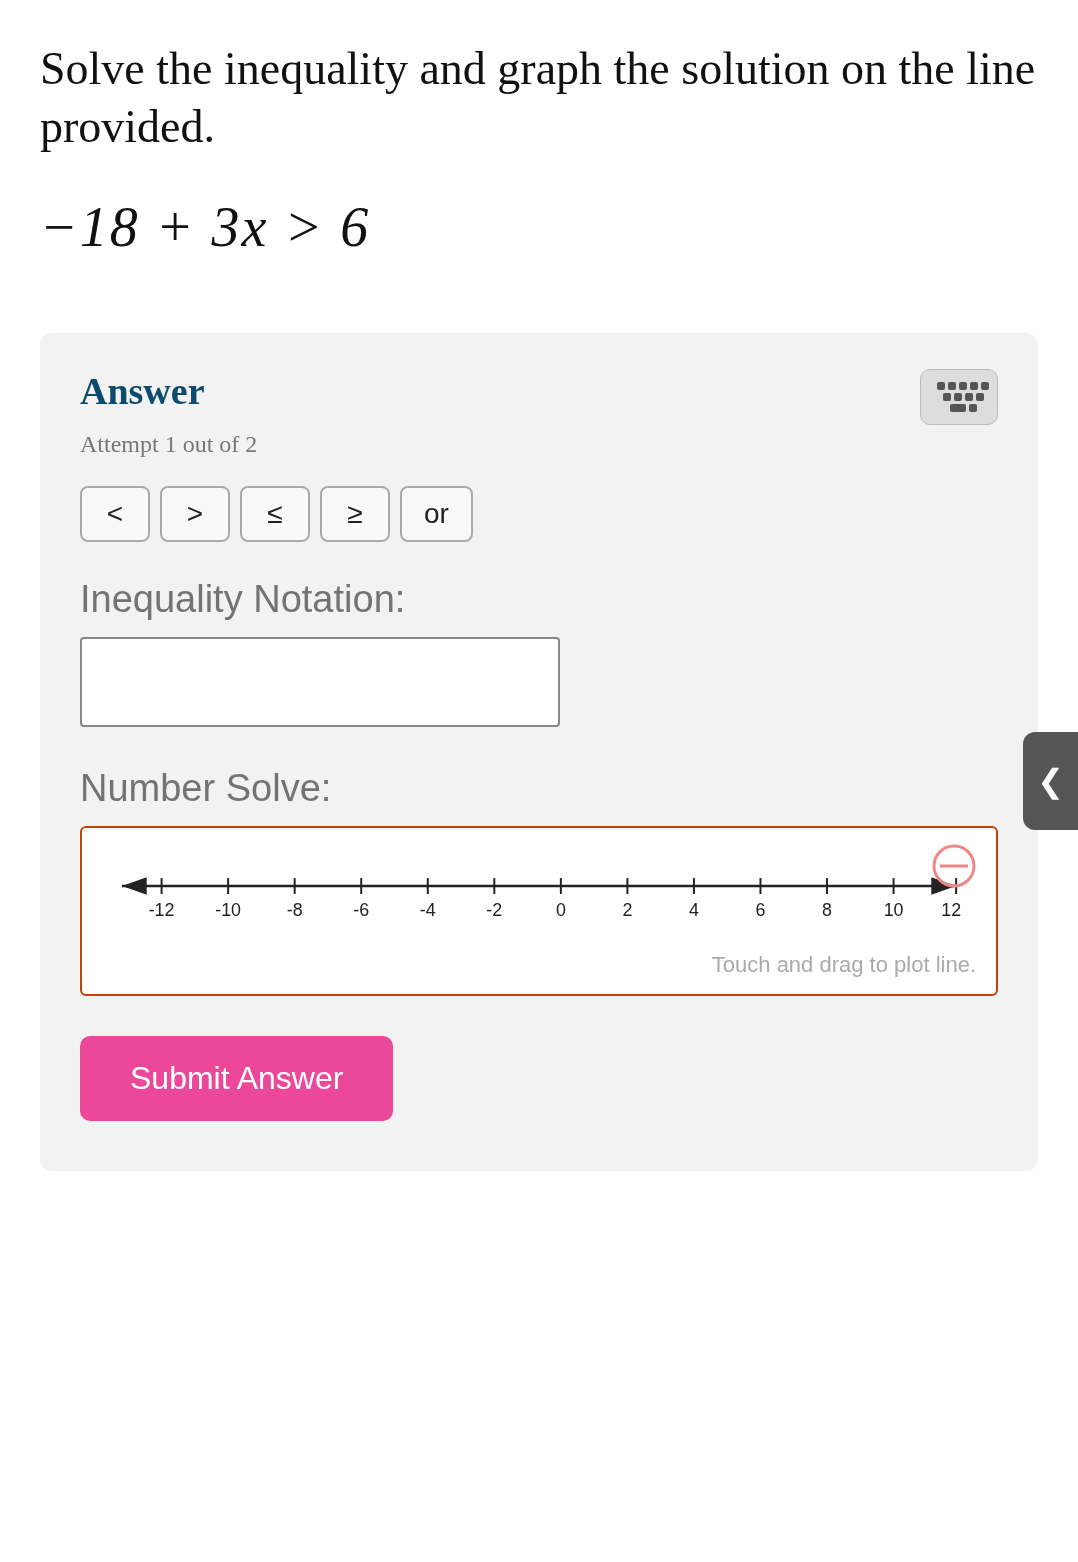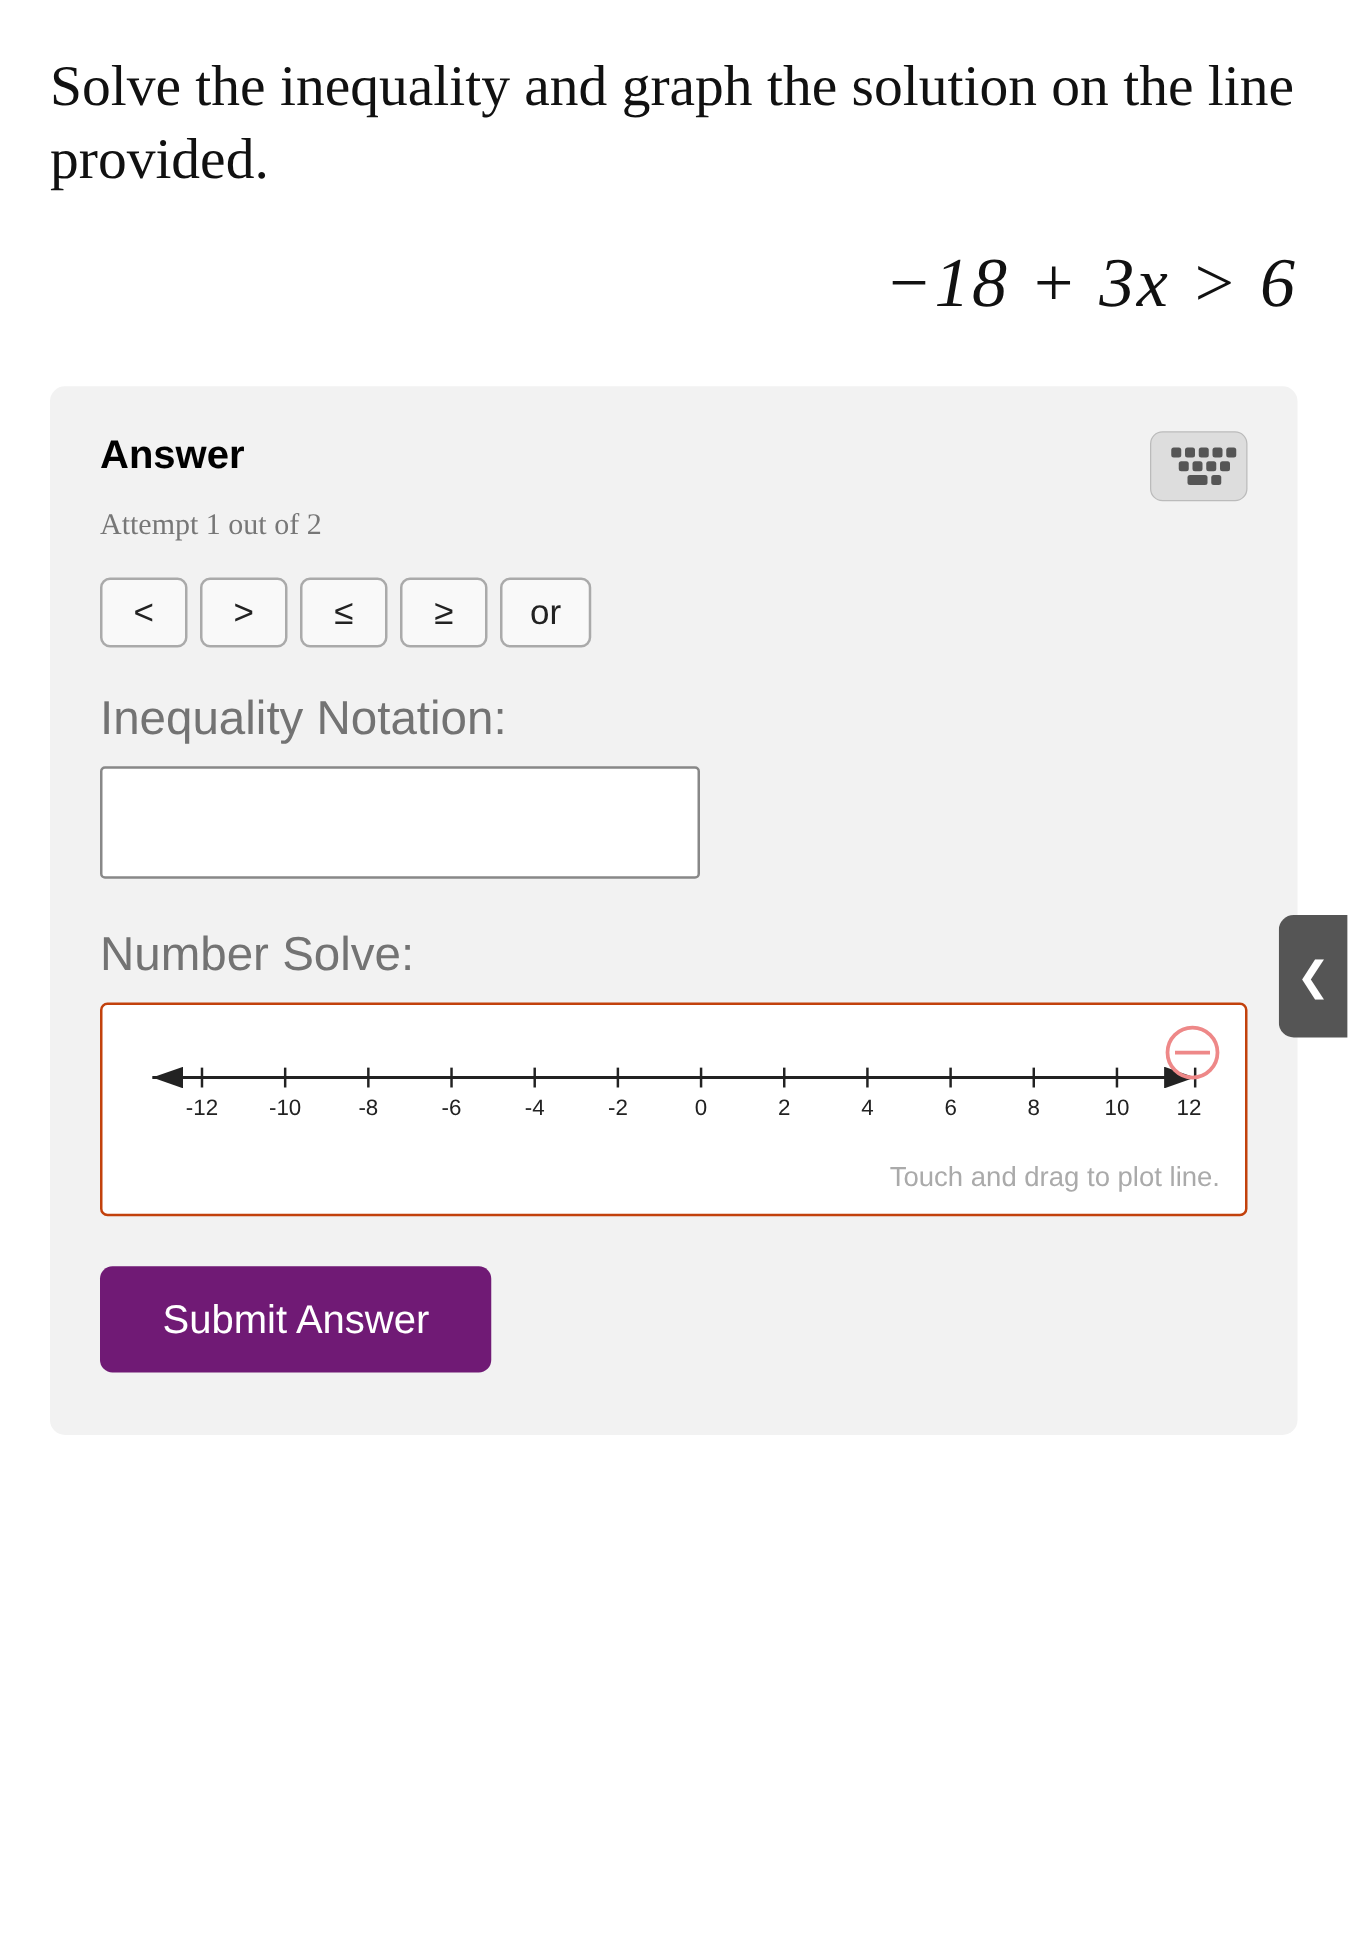--- a/index.html
+++ b/index.html
@@ -19,22 +19,22 @@
 
     .problem-title {
       font-size: 46px;
       font-weight: normal;
       line-height: 1.25;
       margin-bottom: 40px;
       color: #111;
     }
 
     .equation-container {
-      text-align: right;
-      margin-bottom: 50px;
+      text-align: left;
+      margin-bottom: 74px;
     }
 
     .equation {
       font-size: 56px;
       font-style: italic;
       color: #111;
       letter-spacing: 2px;
     }
 
     .answer-box {
@@ -44,24 +44,24 @@
     }
 
     .answer-header {
       display: flex;
       justify-content: space-between;
       align-items: flex-start;
       margin-bottom: 6px;
     }
 
     .answer-label {
-      font-size: 32px;
+      font-size: 38px;
       font-weight: bold;
-      font-family: Liberation Sans, sans-serif;
-      color: #000000;
+      font-family: Liberation Serif, serif;
+      color: #0c4a6e;
     }
 
     .keyboard-btn {
       background: #ddd;
       border: 1px solid #bbb;
       border-radius: 10px;
       padding: 12px 16px;
       cursor: pointer;
       display: flex;
       align-items: center;
@@ -173,21 +173,21 @@
 
     .drag-hint {
       text-align: right;
       font-family: Arial, sans-serif;
       font-size: 22px;
       color: #aaa;
       margin-top: 10px;
     }
 
     .submit-btn {
-      background: #701a75;
+      background: #ec4899;
       color: #fff;
       border: none;
       border-radius: 10px;
       font-size: 32px;
       font-family: Arial, sans-serif;
       padding: 24px 50px;
       cursor: pointer;
     }
 
     .side-tab {

